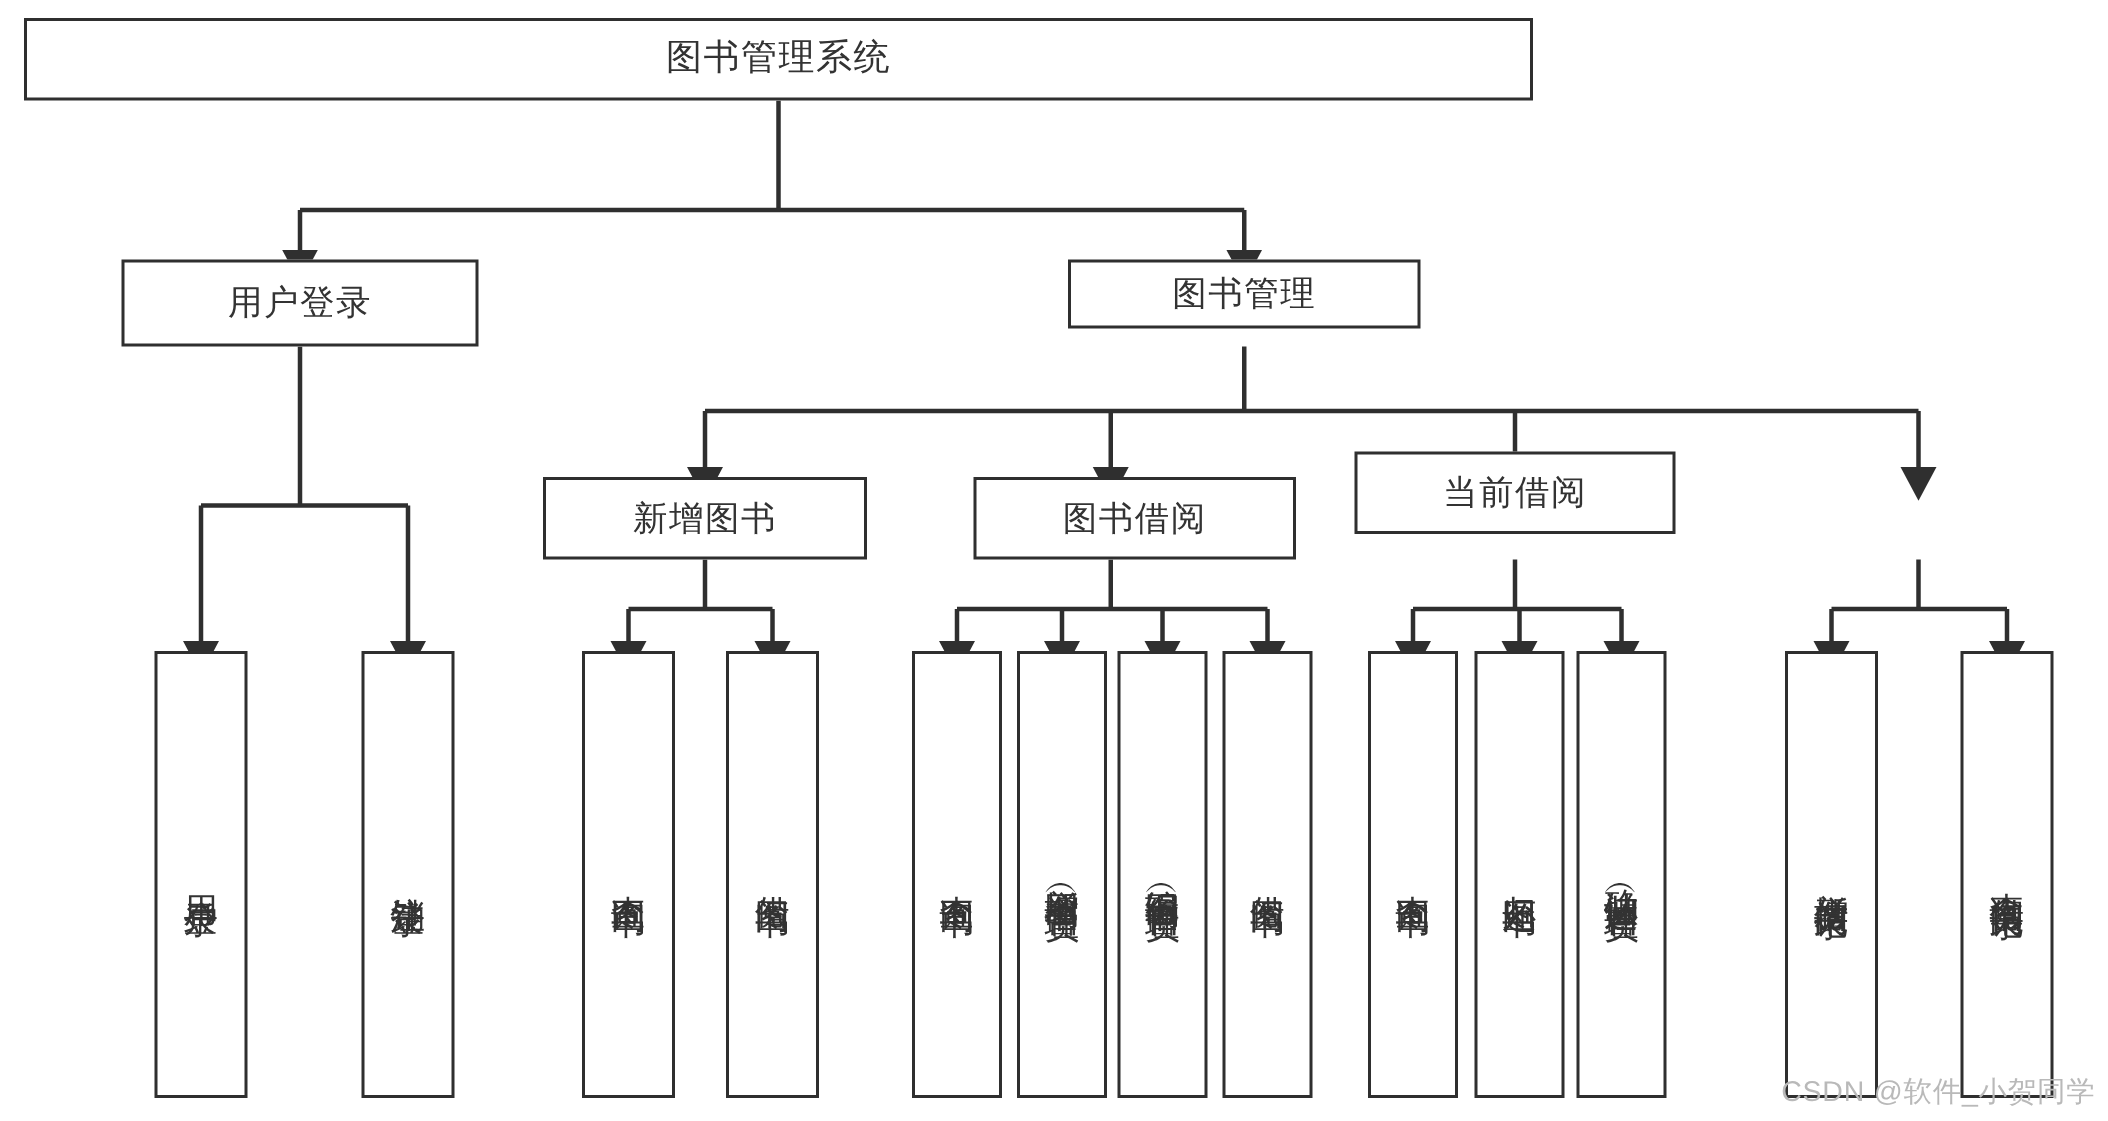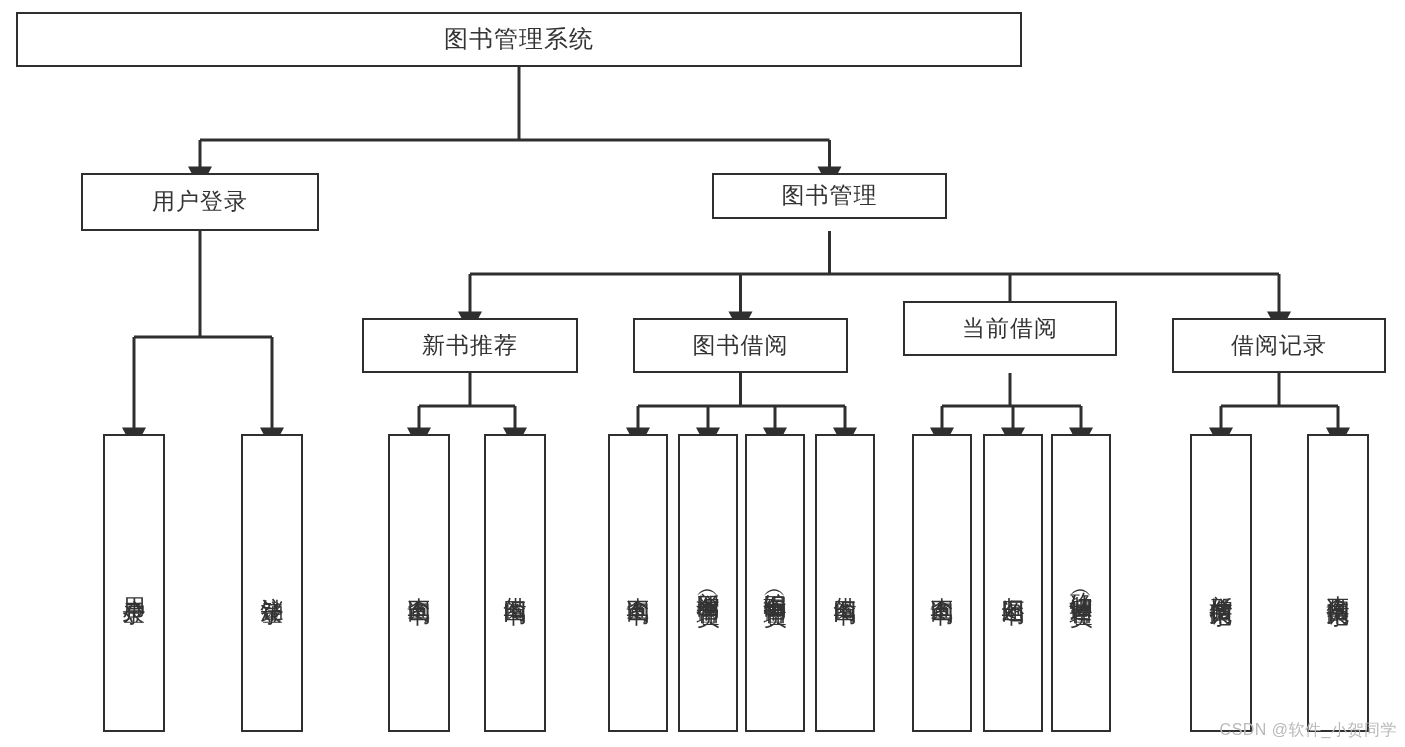--- a/index.html
+++ b/index.html
@@ -55,21 +55,21 @@
     align-items: center;
     justify-content: center;
   }
   .node.root {
     font-size: 24px;
   }
   #watermark {
     position: absolute;
     right: 8px;
     bottom: 6px;
-    font-size: 16px;
+    font-size: 19px;
     color: #b9b9b9;
     letter-spacing: 0.5px;
     white-space: nowrap;
     z-index: 5;
     font-family: "Liberation Sans", "DejaVu Sans", sans-serif;
   }
 </style>
 </head>
 <body>
 
@@ -123,30 +123,27 @@
   </div>
 
   <div class="node horiz" style="left: 81px; top: 173px; width: 238px; height: 58px;">
     <span>用户登录</span>
   </div>
   <div class="node horiz" style="left: 712px; top: 173px; width: 235px; height: 46px;">
     <span>图书管理</span>
   </div>
 
   <div class="node horiz" style="left: 362px; top: 318px; width: 216px; height: 55px;">
-    <span>新书推荐</span>
+    <span>新增图书</span>
   </div>
-  <div class="node horiz" style="left: 633px; top: 318px; width: 215px; height: 55px;">
+  <div class="node horiz" style="left: 649px; top: 318px; width: 215px; height: 55px;">
     <span>图书借阅</span>
   </div>
   <div class="node horiz" style="left: 903px; top: 301px; width: 214px; height: 55px;">
     <span>当前借阅</span>
-  </div>
-  <div class="node horiz" style="left: 1172px; top: 318px; width: 214px; height: 55px;">
-    <span>借阅记录</span>
   </div>
 
   <div class="node vert" style="left: 103px; top: 434px; width: 62px; height: 298px;">
     <span>用户登录</span>
   </div>
   <div class="node vert" style="left: 241px; top: 434px; width: 62px; height: 298px;">
     <span>注销登录</span>
   </div>
   <div class="node vert" style="left: 388px; top: 434px; width: 62px; height: 298px;">
     <span>查询图书</span>

